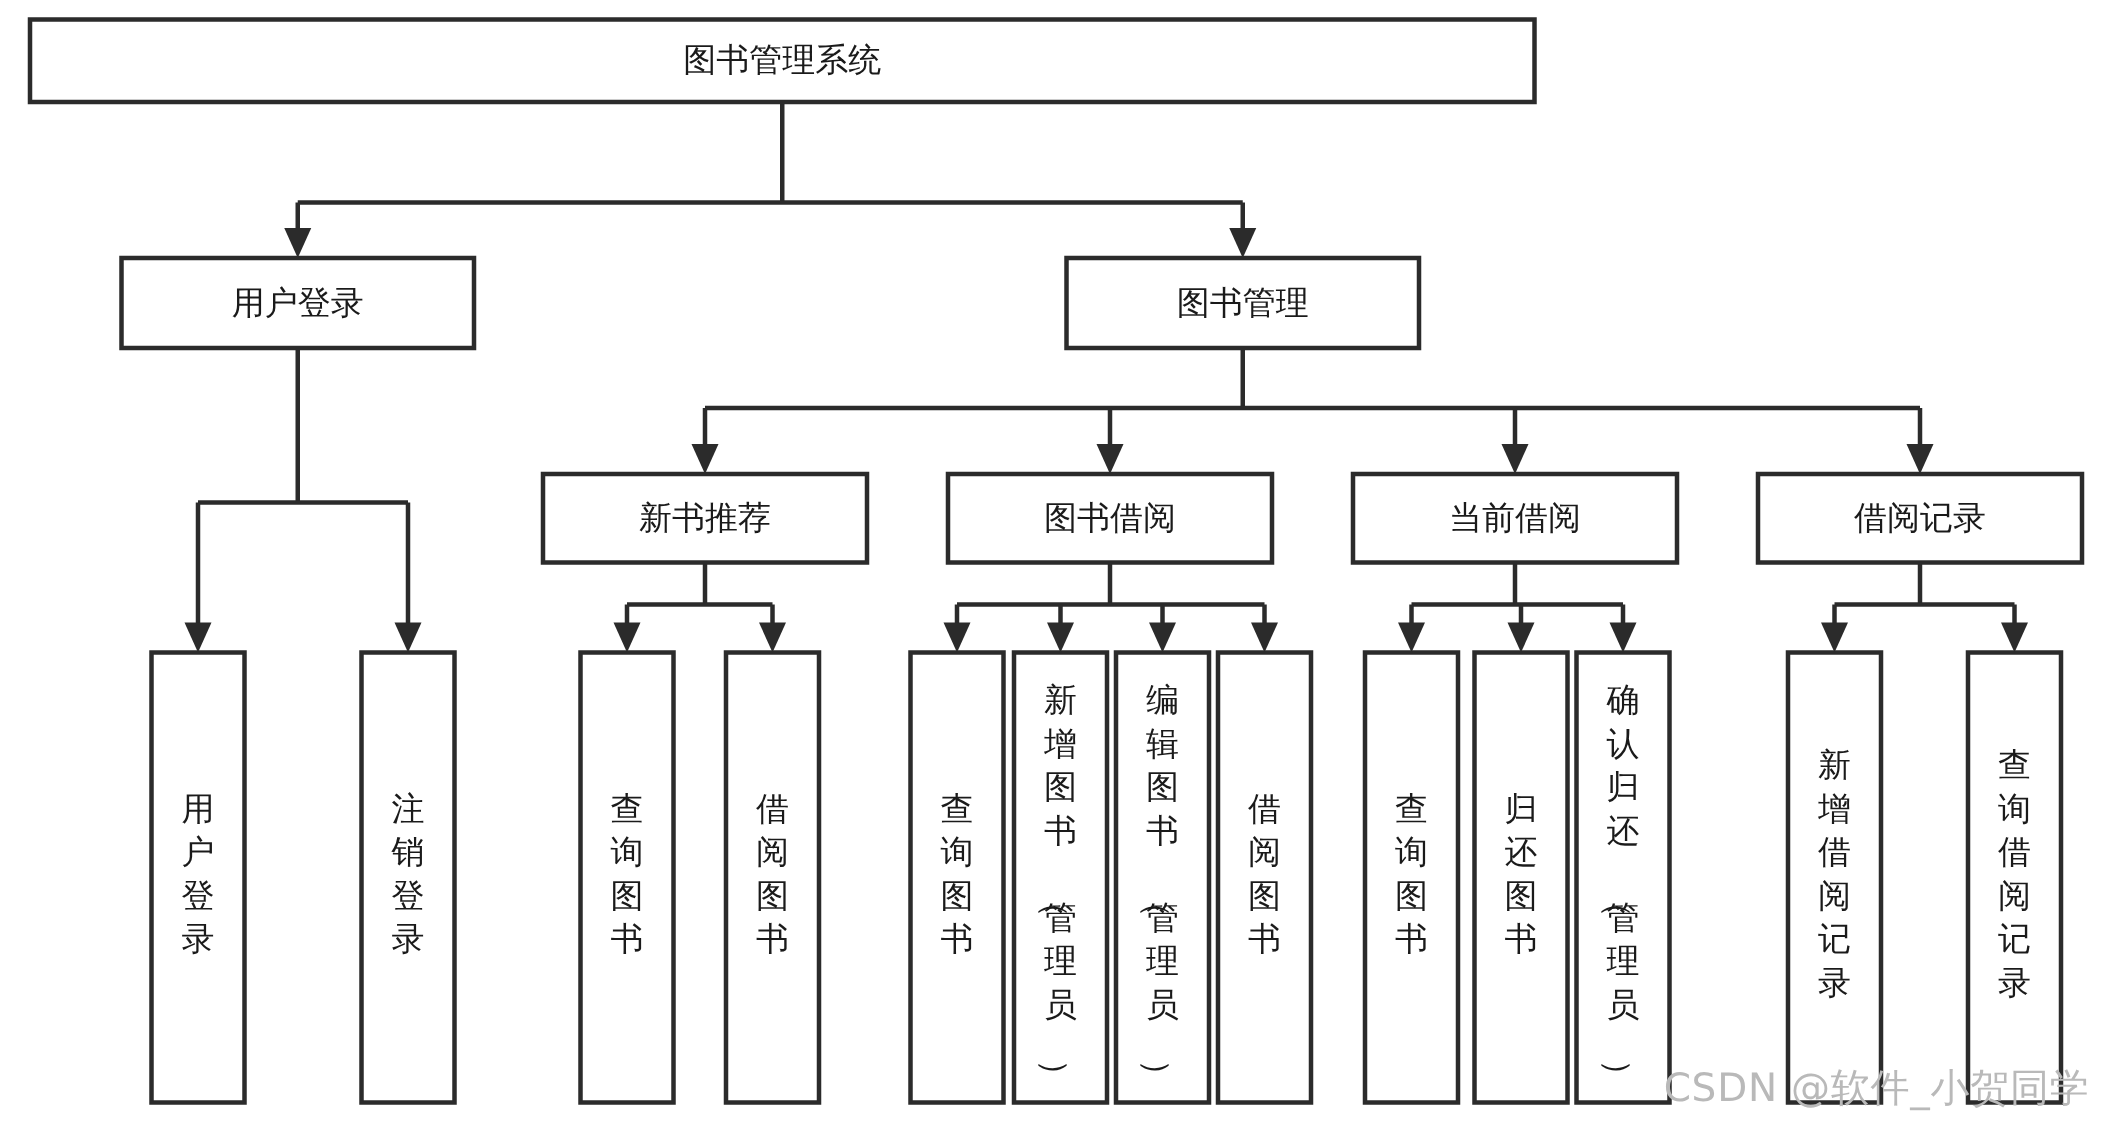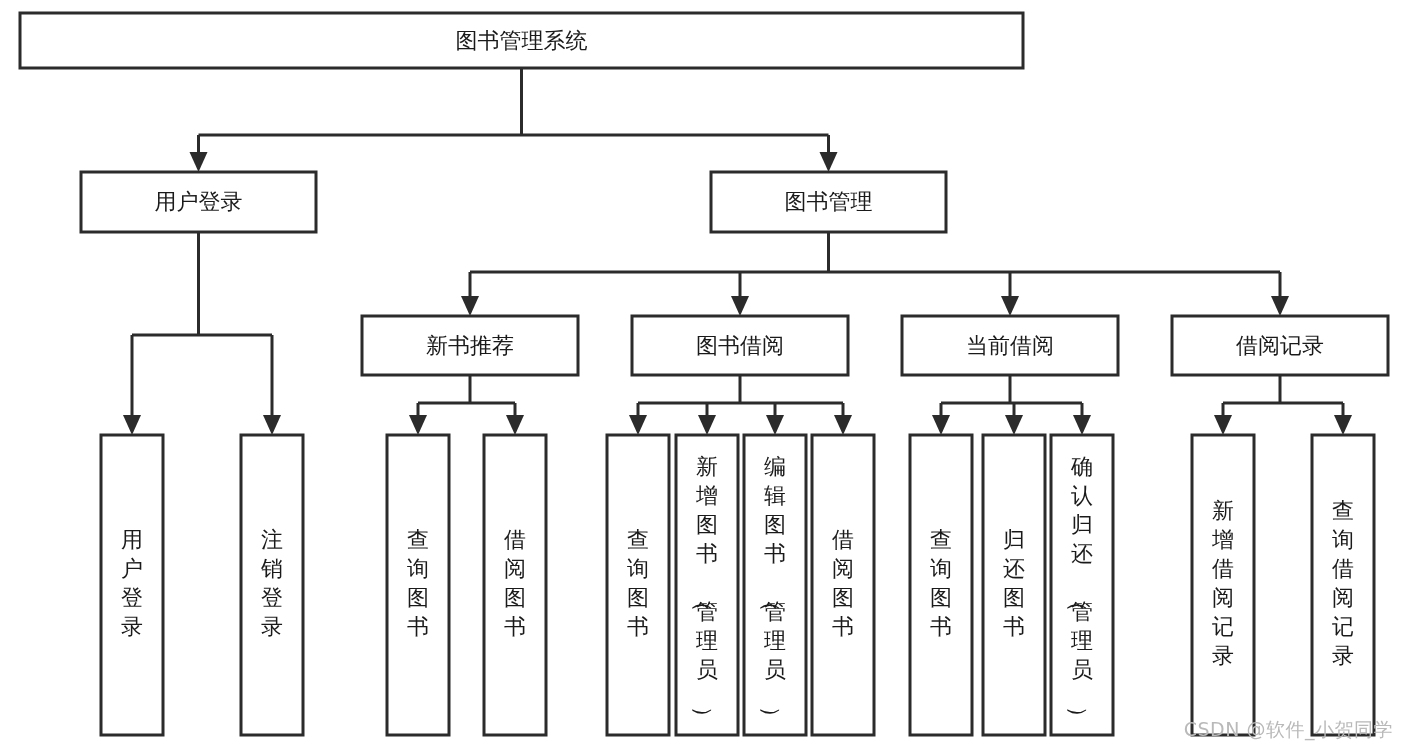--- a/index.html
+++ b/index.html
@@ -48,21 +48,21 @@
     fill: #1a1a1a;
     font-family: "DejaVu Sans", "Liberation Sans", sans-serif;
     font-size: 22px;
     text-anchor: middle;
   }
   .watermark {
     position: absolute;
     right: 12px;
     bottom: 4px;
     color: #b9b9b9;
-    font-size: 19px;
+    font-size: 26px;
     font-family: "DejaVu Sans", "Liberation Sans", sans-serif;
     letter-spacing: 0.5px;
     white-space: nowrap;
     pointer-events: none;
   }
 </style>
 </head>
 <body>
 
 <svg id="diagram" viewBox="0 0 1405 747" xmlns="http://www.w3.org/2000/svg">

